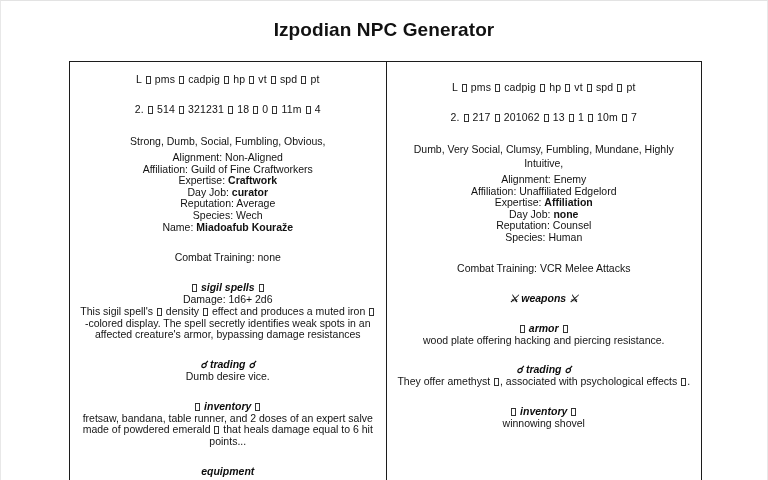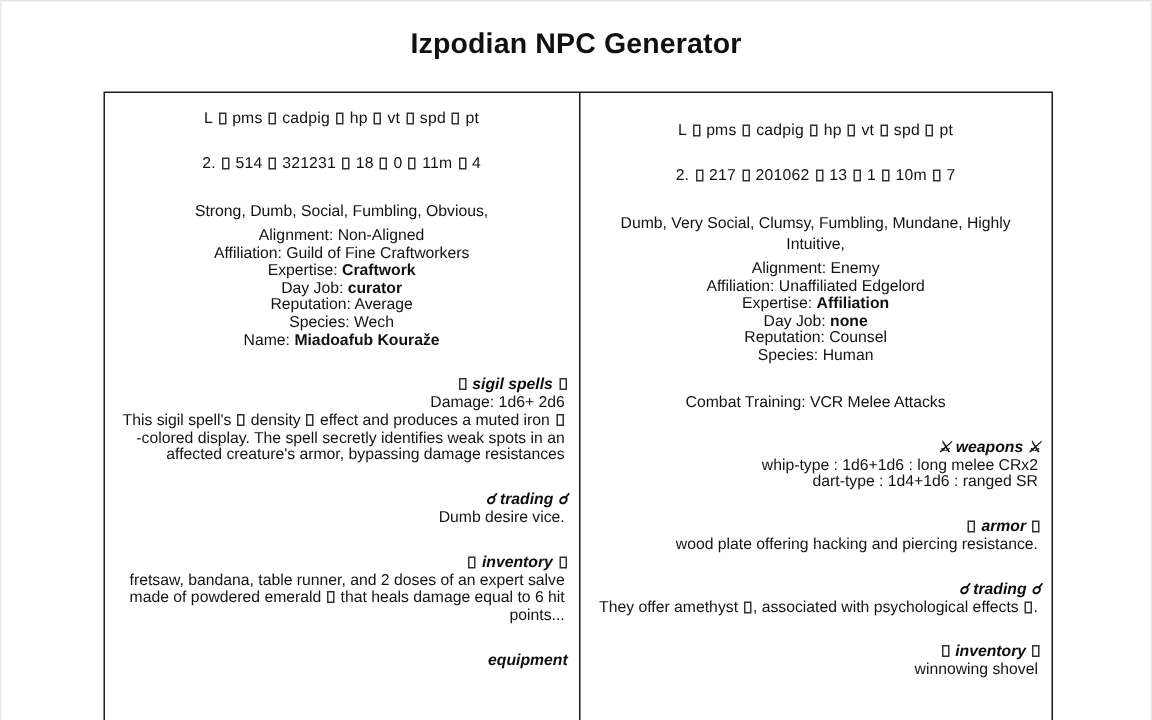--- a/index.html
+++ b/index.html
@@ -82,21 +82,21 @@
     line-height: 11.6px;
     margin-top: 4px;
   }
   .details div { padding: 0; margin: 0; }
   .details b { font-weight: bold; }
   .combat {
     font-size: 10.5px;
     line-height: 14px;
     margin-top: 17px;
   }
-  .section { margin-top: 17px; text-align: right; }
+  .section { margin-top: 17px; }
   .section-head {
     font-size: 10.5px;
     font-weight: bold;
     font-style: italic;
     line-height: 13px;
     color: #0d0d0d;
   }
   .section-body {
     font-size: 10.5px;
     line-height: 11.7px;
@@ -129,20 +129,21 @@
         <div class="blk traits">Strong, Dumb, Social, Fumbling, Obvious,</div>
         <div class="blk details">
           <div><span>Alignment: </span><span>Non-Aligned</span></div>
           <div><span>Affiliation: </span><span>Guild of Fine Craftworkers</span></div>
           <div><span>Expertise: </span><b>Craftwork</b></div>
           <div><span>Day Job: </span><b>curator</b></div>
           <div><span>Reputation: </span><span>Average</span></div>
           <div><span>Species: </span><span>Wech</span></div>
           <div><span>Name: </span><b>Miadoafub Kouraže</b></div>
         </div>
+        <div class="blk combat">Combat Training: none</div>
         <div class="blk section">
           <div class="section-head"><span class="tofu"></span> sigil spells <span class="tofu"></span></div>
           <div class="section-body">
             <span class="ln">Damage: 1d6+ 2d6</span>
             <span class="ln">This sigil spell's <span class="tofu"></span> density <span class="tofu"></span> effect and produces a muted iron <span class="tofu"></span>-colored display. The spell secretly identifies weak spots in an affected creature's armor, bypassing damage resistances</span>
           </div>
         </div>
         <div class="blk section">
           <div class="section-head"><span class="gl">☌</span> trading <span class="gl">☌</span></div>
           <div class="section-body">
@@ -167,24 +168,20 @@
           <div><span>Alignment: </span><span>Enemy</span></div>
           <div><span>Affiliation: </span><span>Unaffiliated Edgelord</span></div>
           <div><span>Expertise: </span><b>Affiliation</b></div>
           <div><span>Day Job: </span><b>none</b></div>
           <div><span>Reputation: </span><span>Counsel</span></div>
           <div><span>Species: </span><span>Human</span></div>
         </div>
         <div class="blk combat">Combat Training: VCR Melee Attacks</div>
         <div class="blk section">
           <div class="section-head"><span class="gl">⚔</span> weapons <span class="gl">⚔</span></div>
-          <div class="section-body">
-            <span class="ln">whip-type : 1d6+1d6 : long melee CRx2</span>
-            <span class="ln">dart-type : 1d4+1d6 : ranged SR</span>
-          </div>
         </div>
         <div class="blk section">
           <div class="section-head"><span class="tofu"></span> armor <span class="tofu"></span></div>
           <div class="section-body">
             <span class="ln">wood plate offering hacking and piercing resistance.</span>
           </div>
         </div>
         <div class="blk section">
           <div class="section-head"><span class="gl">☌</span> trading <span class="gl">☌</span></div>
           <div class="section-body">

